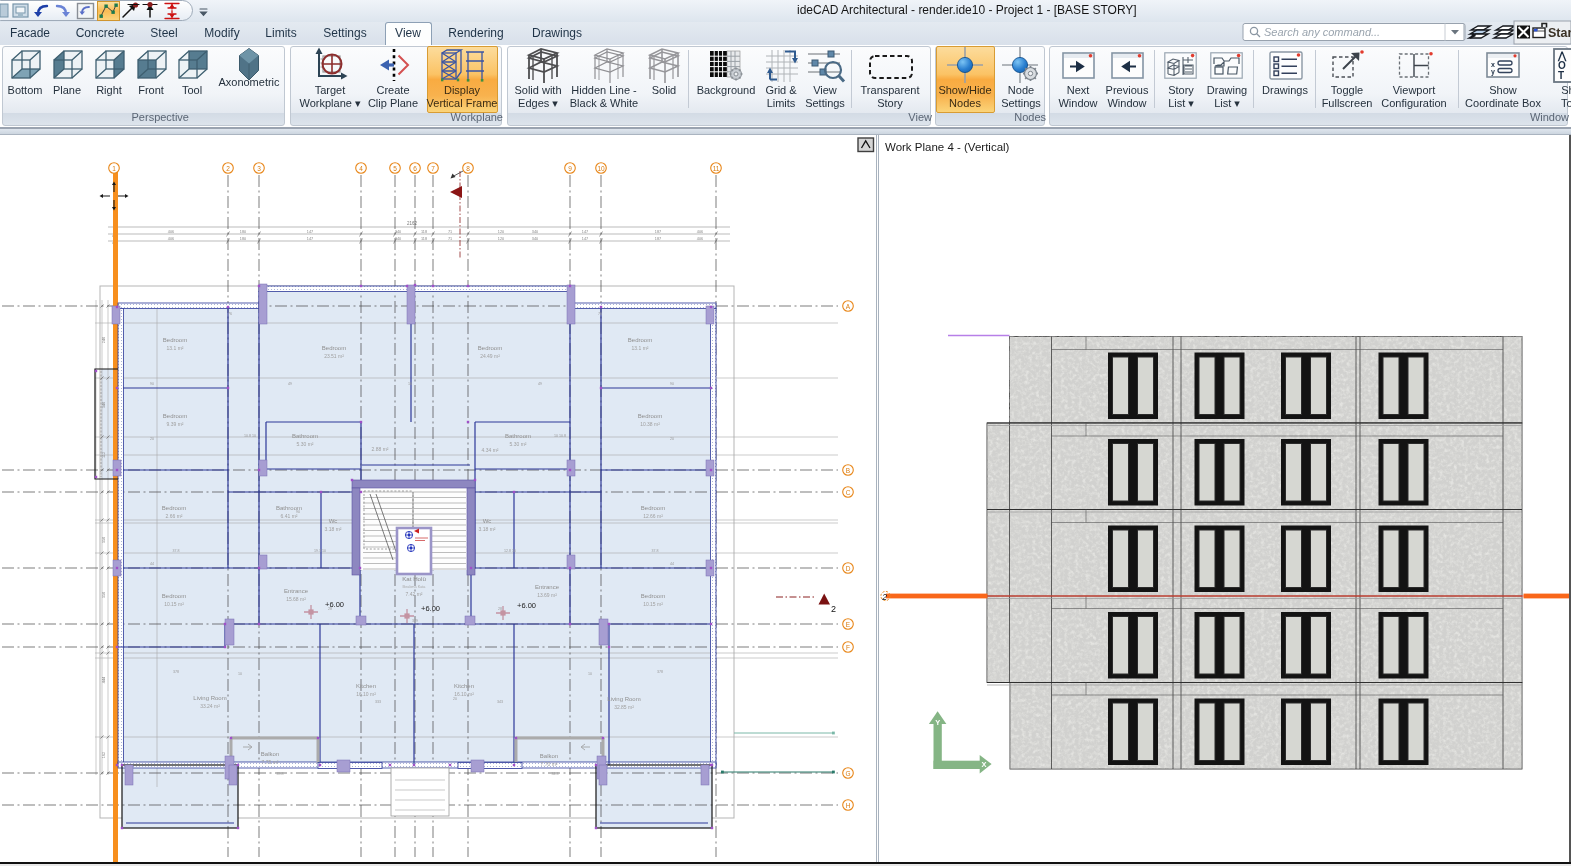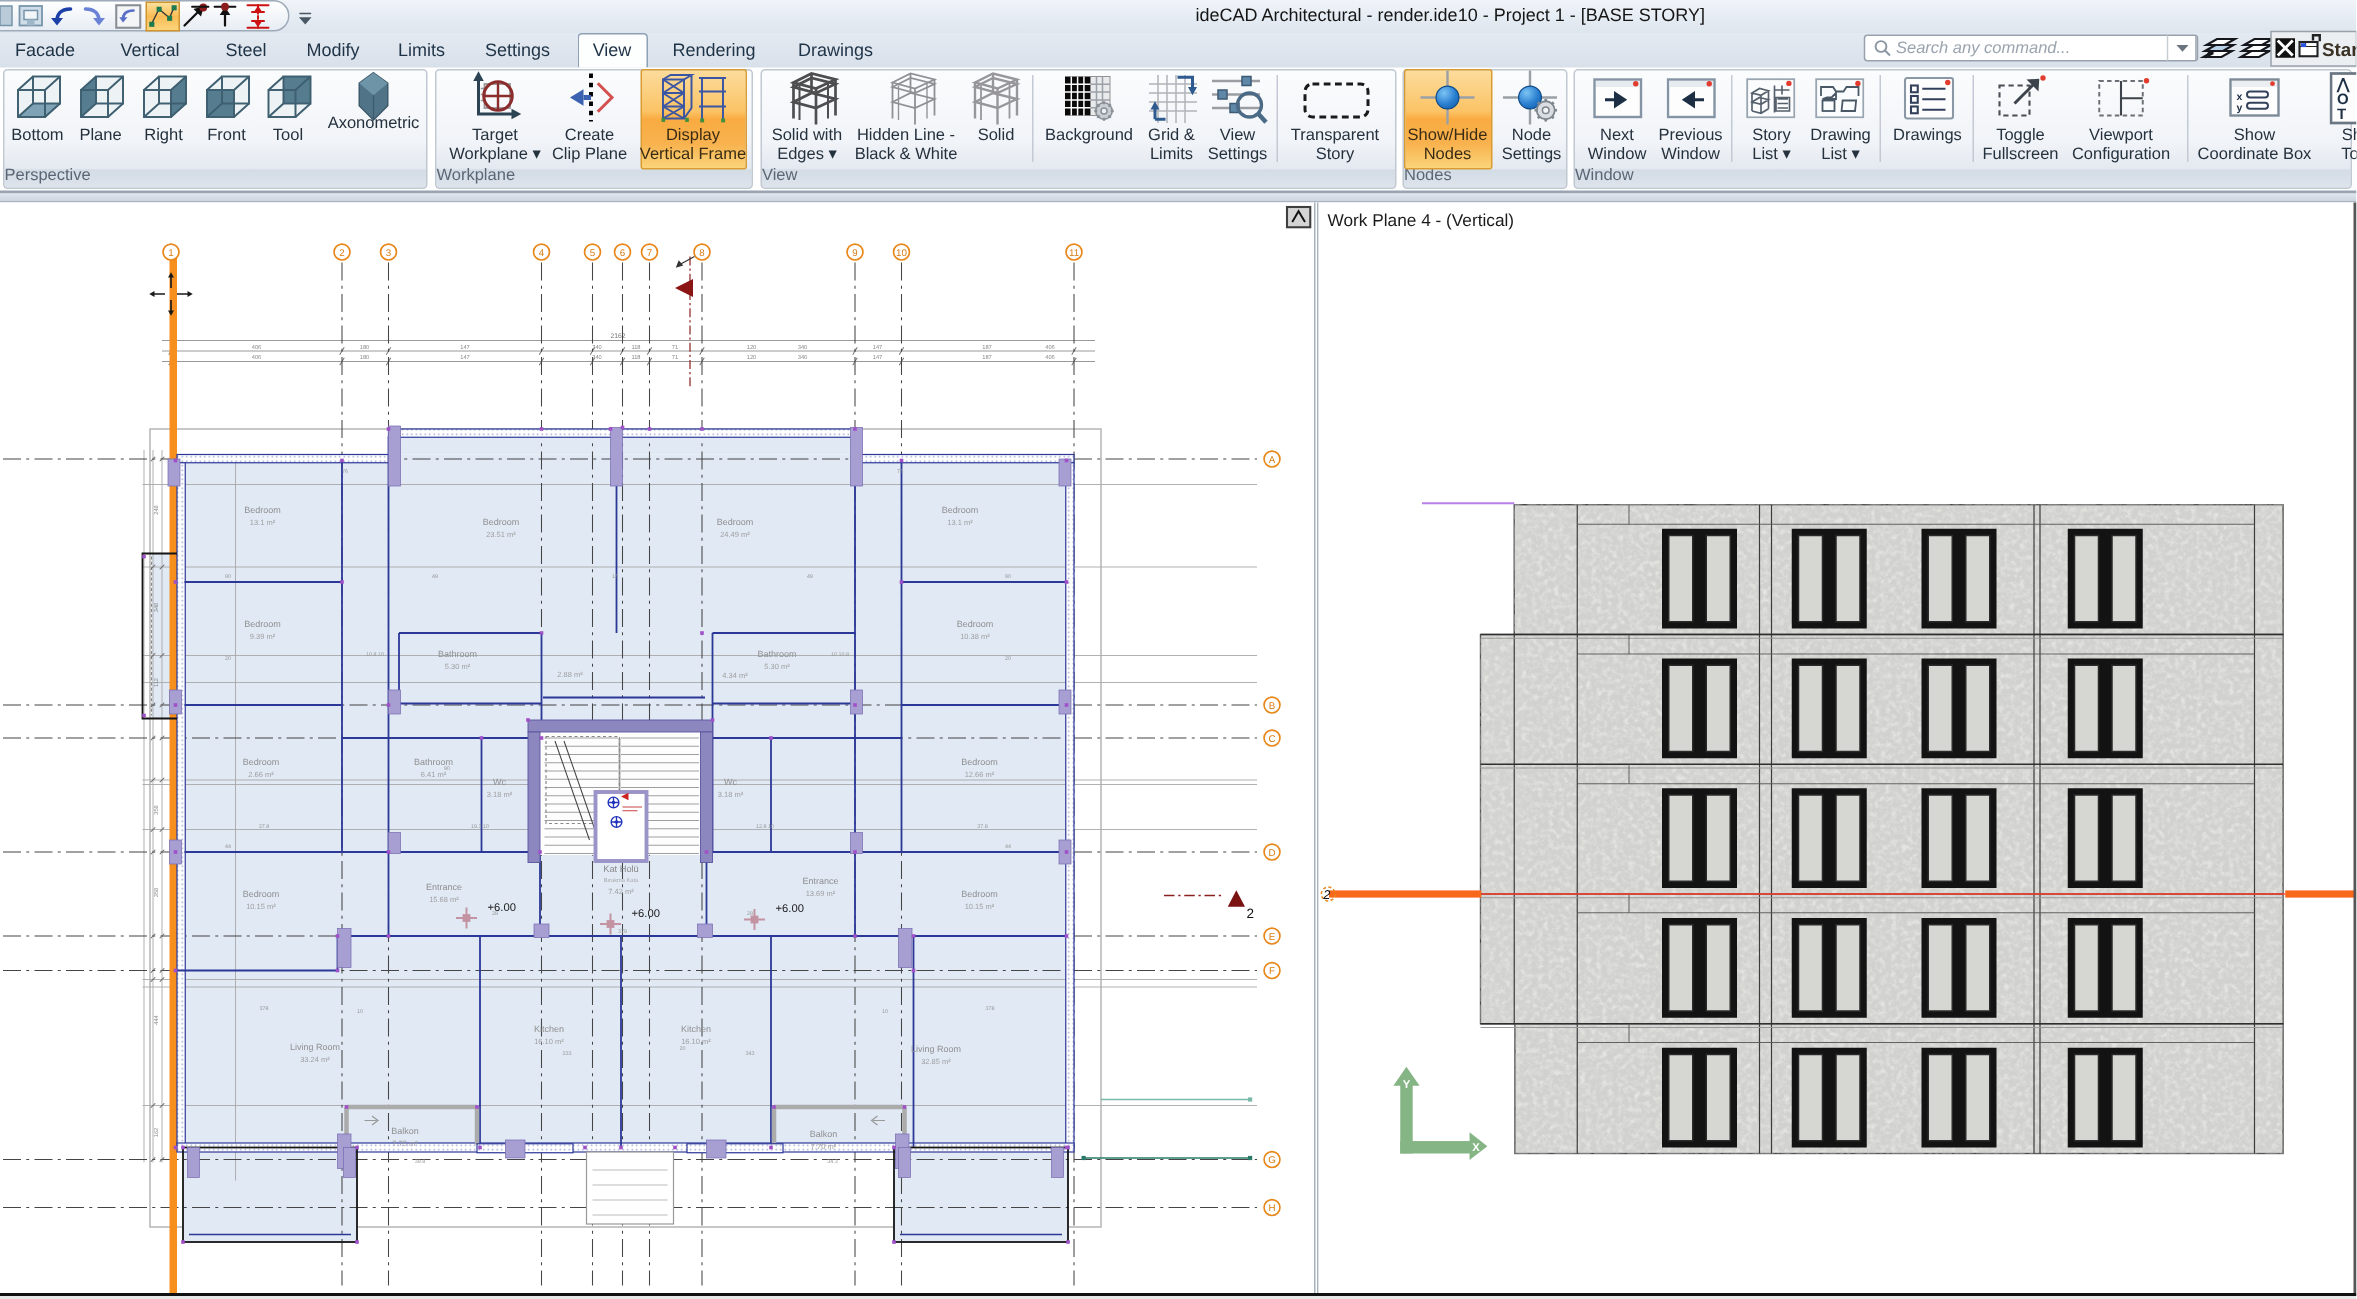--- a/index.html
+++ b/index.html
@@ -10,21 +10,21 @@
 #titlebar{left:0;top:0;width:1571px;height:22px;background:linear-gradient(#f0f4f9,#dde5ee)}
 #qat{left:-10px;top:0px;width:203px;height:21px;background:linear-gradient(#ffffff,#e7edf4);
  border:1px solid #9fabb9;border-radius:11px}
 #title{left:797px;top:3px;font-size:12px;color:#151515;white-space:nowrap}
 
 #tabrow{left:0;top:22px;width:1571px;height:23px;background:linear-gradient(#e4eaf1,#d8e0ea)}
 .tab{top:22px;height:23px;line-height:23px;font-size:12px;color:#1f3347;transform:translateX(-50%);white-space:nowrap}
 #activetab{left:385px;top:22px;width:47px;height:23px;background:#fdfefe;border:1px solid #8da0b5;border-bottom:none;border-radius:3px 3px 0 0}
 .grp{top:45.5px;height:80px;border:1px solid #c0c8d2;border-radius:3px;
  background:linear-gradient(#fbfcfd 0%,#f1f4f8 60%,#e4e9f0 84%,#d3dbe5 85%,#dde4ec 100%)}
-.glabel{position:absolute;left:0;bottom:1px;height:14px;line-height:14px;font-size:11px;color:#5b6675;text-align:left;width:100%}
+.glabel{position:absolute;left:0;bottom:1px;height:14px;line-height:14px;font-size:11px;color:#5b6675;text-align:right;width:100%}
 .bl{position:absolute;top:84px;width:100%;text-align:center;font-size:11px;line-height:12.5px;color:#25313d;white-space:nowrap}
 .hot{background:linear-gradient(#fcdc9c 0%,#fbc365 42%,#f9ab41 50%,#f8b24e 75%,#fbd479 100%);
  border:1px solid #d89c33;border-radius:2px}
 .vdiv{position:absolute;top:50px;height:58px;width:1px;background:#c3cad4}
 
 #strip1{left:0;top:127px;width:1571px;height:1.5px;background:#9aa3b0}
 #strip2{left:0;top:128.5px;width:1571px;height:5px;background:linear-gradient(#dfe6ee,#ccd5df)}
 #strip3{left:0;top:133.5px;width:1571px;height:1.5px;background:#aab4c0}
 
 #canvas{left:0;top:135px;width:1571px;height:731px;background:#fff}
@@ -33,21 +33,21 @@
 #rborder{left:1569.3px;top:135px;width:1.7px;height:727px;background:#555;z-index:9}
 svg{position:absolute;left:0;top:0}
 </style></head><body>
 <div id="page">
 <div class="abs" id="titlebar"></div>
 <div class="abs" id="qat"></div>
 <div class="abs" id="title">ideCAD Architectural - render.ide10 - Project 1 - [BASE STORY]</div>
 <div class="abs" id="tabrow"></div>
 <div class="abs" id="activetab"></div>
 <div class="abs tab" style="left:30px;">Facade</div>
-<div class="abs tab" style="left:100px;">Vertical</div>
+<div class="abs tab" style="left:100px;">Concrete</div>
 <div class="abs tab" style="left:164px;">Steel</div>
 <div class="abs tab" style="left:222px;">Modify</div>
 <div class="abs tab" style="left:281px;">Limits</div>
 <div class="abs tab" style="left:345px;">Settings</div>
 <div class="abs tab" style="left:408px;z-index:3;">View</div>
 <div class="abs tab" style="left:476px;">Rendering</div>
 <div class="abs tab" style="left:557px;">Drawings</div>
 <svg class="abs" style="left:0;top:0" width="420" height="22" viewBox="0 0 420 22">
 <g stroke-linecap="round">
 

